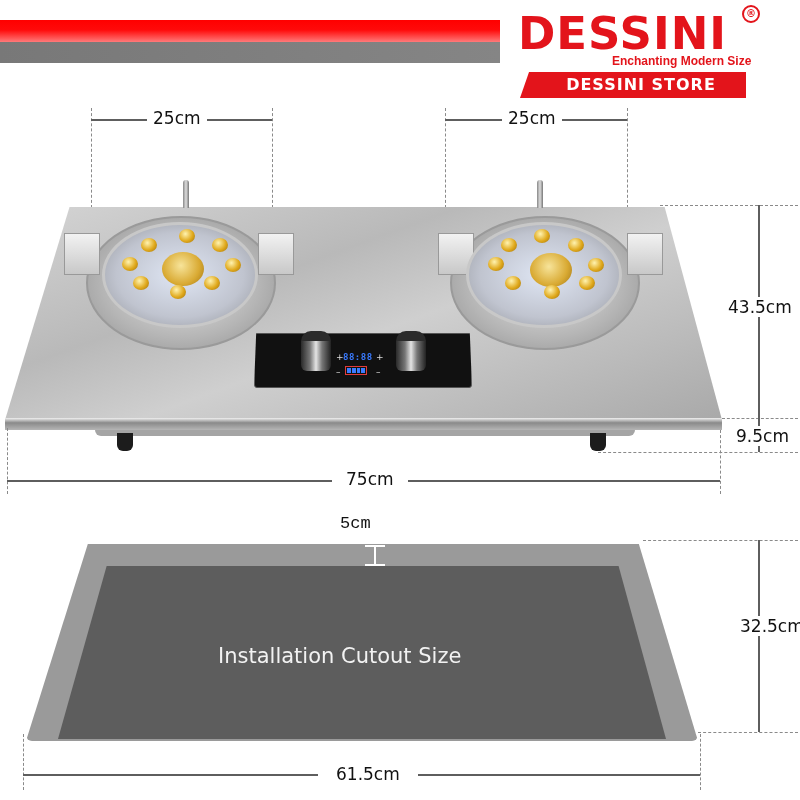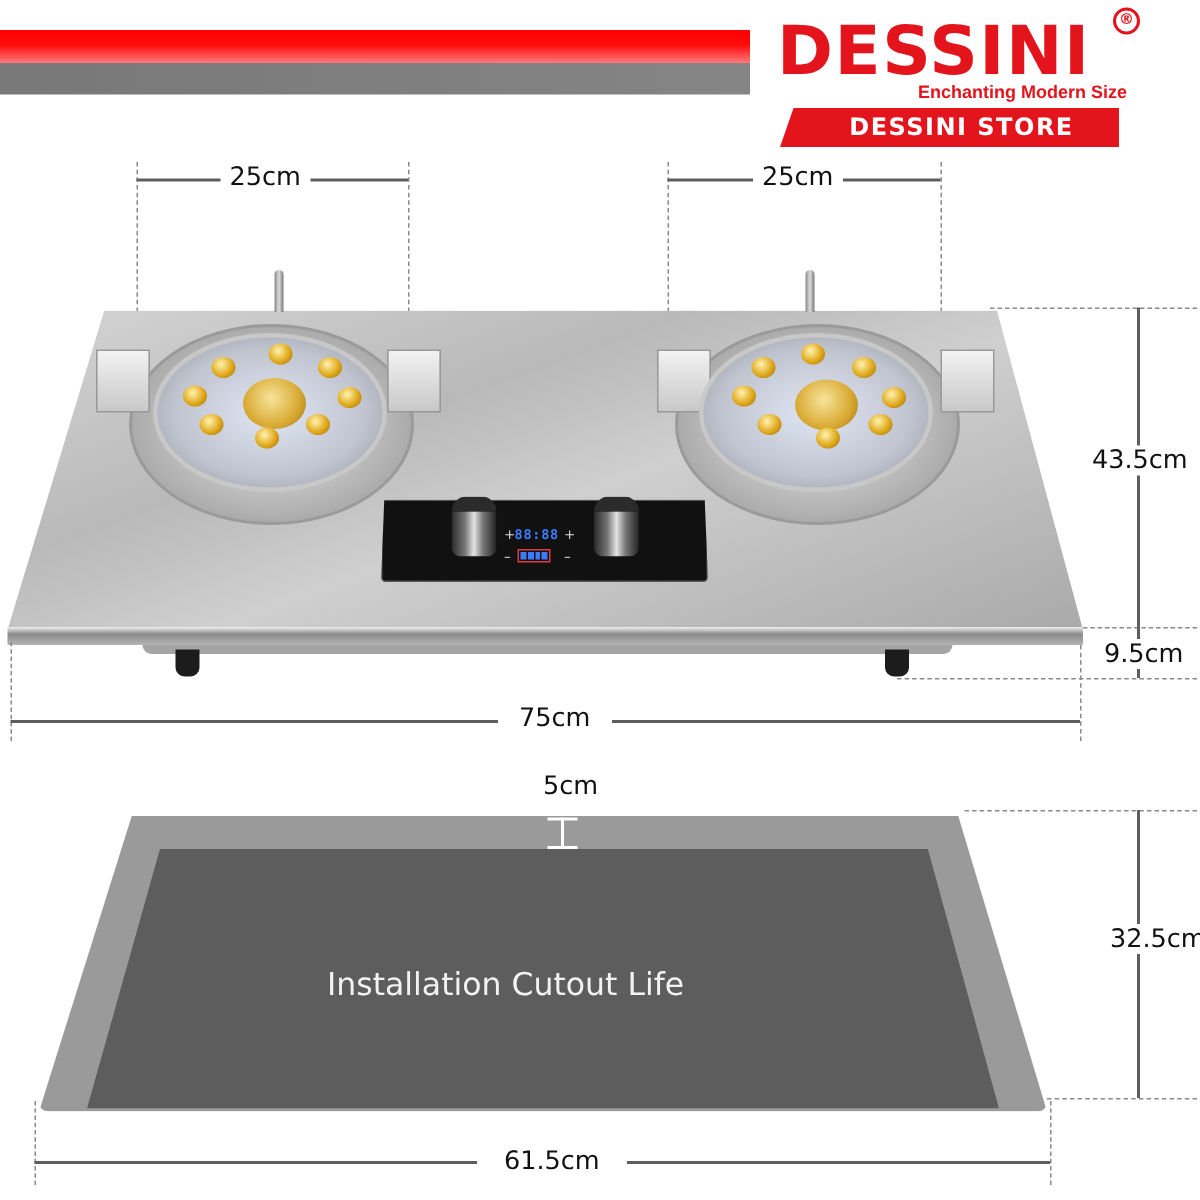--- a/index.html
+++ b/index.html
@@ -124,27 +124,27 @@
 <div class="abs dim-line" style="left:758px; top:205px; width:2px; height:213px;"></div>
 <div class="abs dim-line" style="left:758px; top:418px; width:2px; height:34px;"></div>
 <div class="abs label" style="left:722px; top:297px;">43.5cm</div>
 <div class="abs label" style="left:730px; top:426px;">9.5cm</div>
 
 <div class="abs dash-v" style="left:7px; top:428px; height:66px;"></div>
 <div class="abs dash-v" style="left:720px; top:430px; height:64px;"></div>
 <div class="abs dim-line" style="left:7px; top:480px; width:713px; height:2px;"></div>
 <div class="abs label" style="left:332px; top:469px; padding:0 14px;">75cm</div>
 
-<div class="abs label" style="left:356px; top:514px;">5cm</div>
+<div class="abs label" style="left:334px; top:514px;font-family:Liberation Mono, monospace;">5cm</div>
 <div class="abs cut-outer"></div>
 <div class="abs cut-inner"></div>
 <div class="abs ibar-h" style="left:365px; top:545px;"></div>
 <div class="abs ibar-v" style="left:374px; top:545px;"></div>
 <div class="abs ibar-h" style="left:365px; top:564px;"></div>
-<div class="abs cut-label">Installation Cutout Life</div>
+<div class="abs cut-label">Installation Cutout Size</div>
 
 <div class="abs dash-h" style="left:643px; top:540px; width:155px;"></div>
 <div class="abs dash-h" style="left:698px; top:732px; width:100px;"></div>
 <div class="abs dim-line" style="left:758px; top:540px; width:2px; height:192px;"></div>
 <div class="abs label" style="left:734px; top:616px;">32.5cm</div>
 
 <div class="abs dash-v" style="left:23px; top:734px; height:56px;"></div>
 <div class="abs dash-v" style="left:700px; top:734px; height:56px;"></div>
 <div class="abs dim-line" style="left:23px; top:774px; width:677px; height:2px;"></div>
 <div class="abs label" style="left:318px; top:764px; padding:0 18px;">61.5cm</div>

